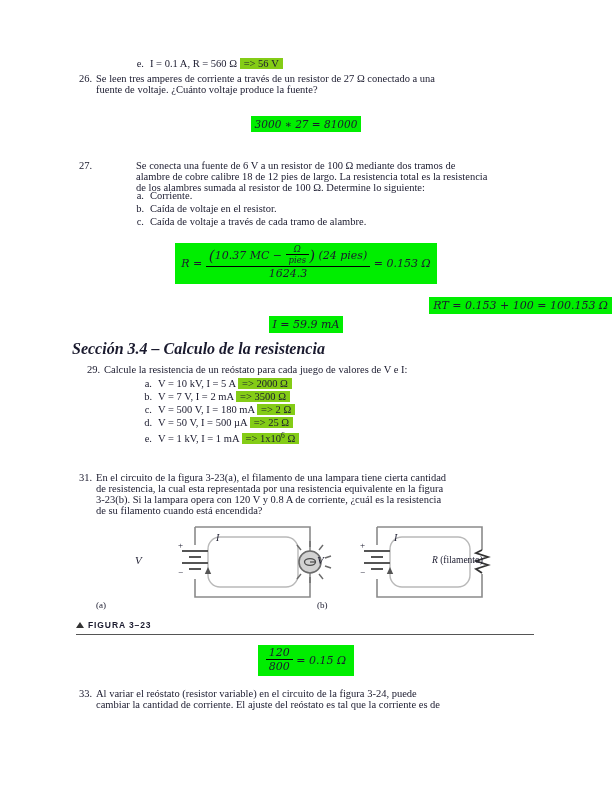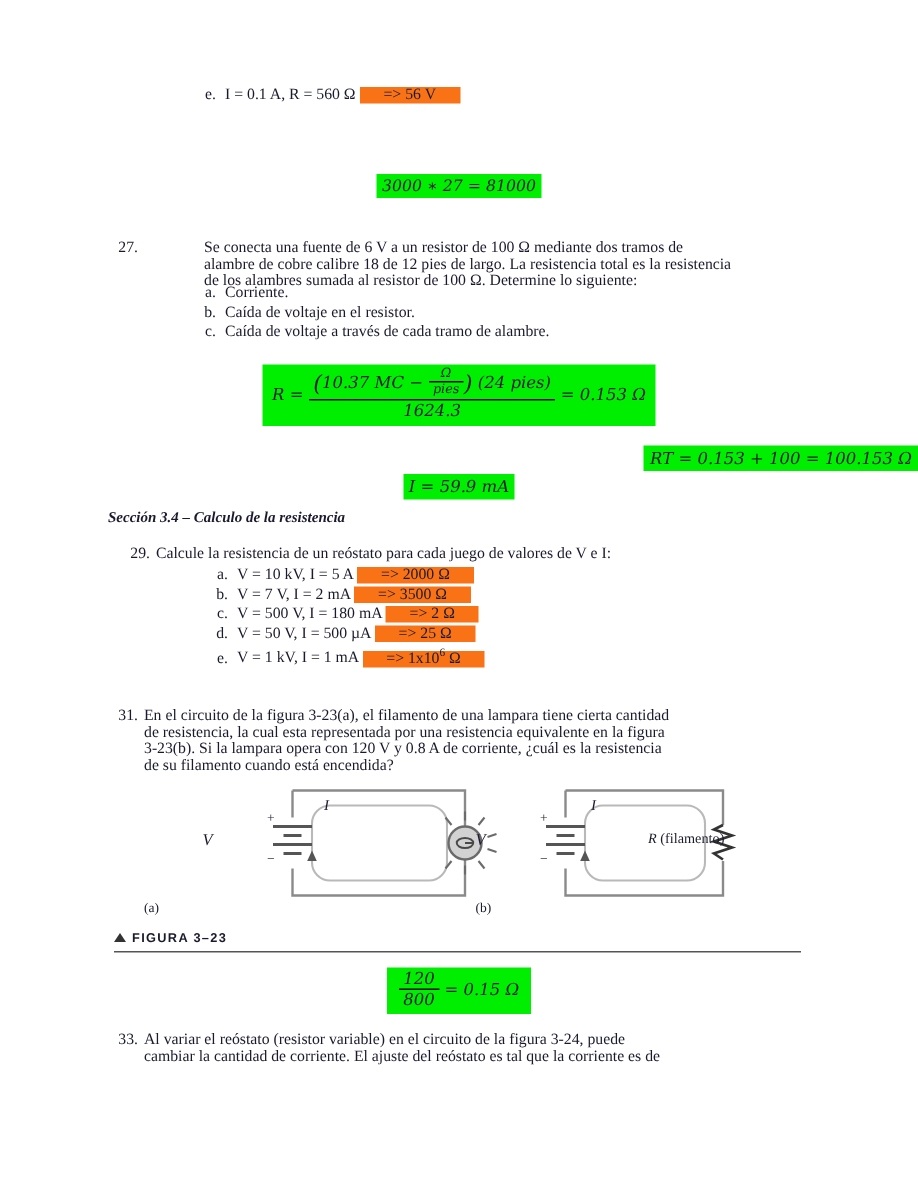--- a/index.html
+++ b/index.html
@@ -16,22 +16,22 @@
     font-size: 10.5px;
     overflow: hidden;
   }
   .page {
     position: absolute;
     left: 0; top: 0;
     width: 612px;
     height: 792px;
   }
   .hl {
-    background: #f97316;
-    padding: 0 16px;
+    background: #84cc16;
+    padding: 0 4px;
   }
   .serif-i { font-style: italic; }
 
   .num-item {
     position: absolute;
     display: flex;
     align-items: flex-start;
   }
   .num-item .marker {
     width: 20px;
@@ -56,21 +56,21 @@
   .center-eq {
     position: absolute;
     width: 612px;
     text-align: center;
   }
 
   .section-head {
     position: absolute;
     font-weight: bold;
     font-style: italic;
-    font-size: 10px;
+    font-size: 16px;
   }
 
   
   .frac {
     display: inline-block;
     vertical-align: middle;
     text-align: center;
     position: relative;
     top: -0.1em;
   }
@@ -123,20 +123,27 @@
 <div class="page">
 
   <div class="sub-item" style="left:128px; top:58px;">
     <span class="smark">e.</span>
     <span>
       <span>I = 0.1 A, R = 560 Ω</span>
       <span class="hl">=&gt; 56 V</span>
     </span>
   </div>
 
+  <div class="num-item" style="left:72px; top:73px; width:450px;">
+    <span class="marker">26.</span>
+    <span class="body">
+      <span>Se leen tres amperes de corriente a través de un resistor de 27 Ω conectado a una</span><br>
+      <span>fuente de voltaje. ¿Cuánto voltaje produce la fuente?</span>
+    </span>
+  </div>
 
   <div class="center-eq" style="top:116px;">
     <span class="eqbox">3000 ∗ 27 = 81000</span>
   </div>
 
   <div class="num-item" style="left:72px; top:160px; width:450px;gap:40px;">
     <span class="marker">27.</span>
     <span class="body">
       <span>Se conecta una fuente de 6 V a un resistor de 100 Ω mediante dos tramos de</span><br>
       <span>alambre de cobre calibre 18 de 12 pies de largo. La resistencia total es la resistencia</span><br>

